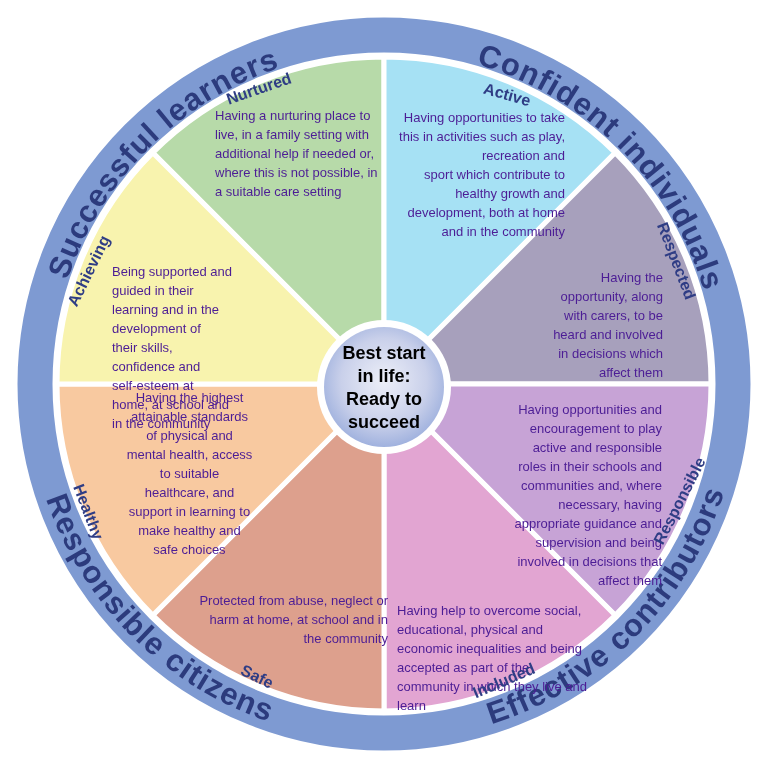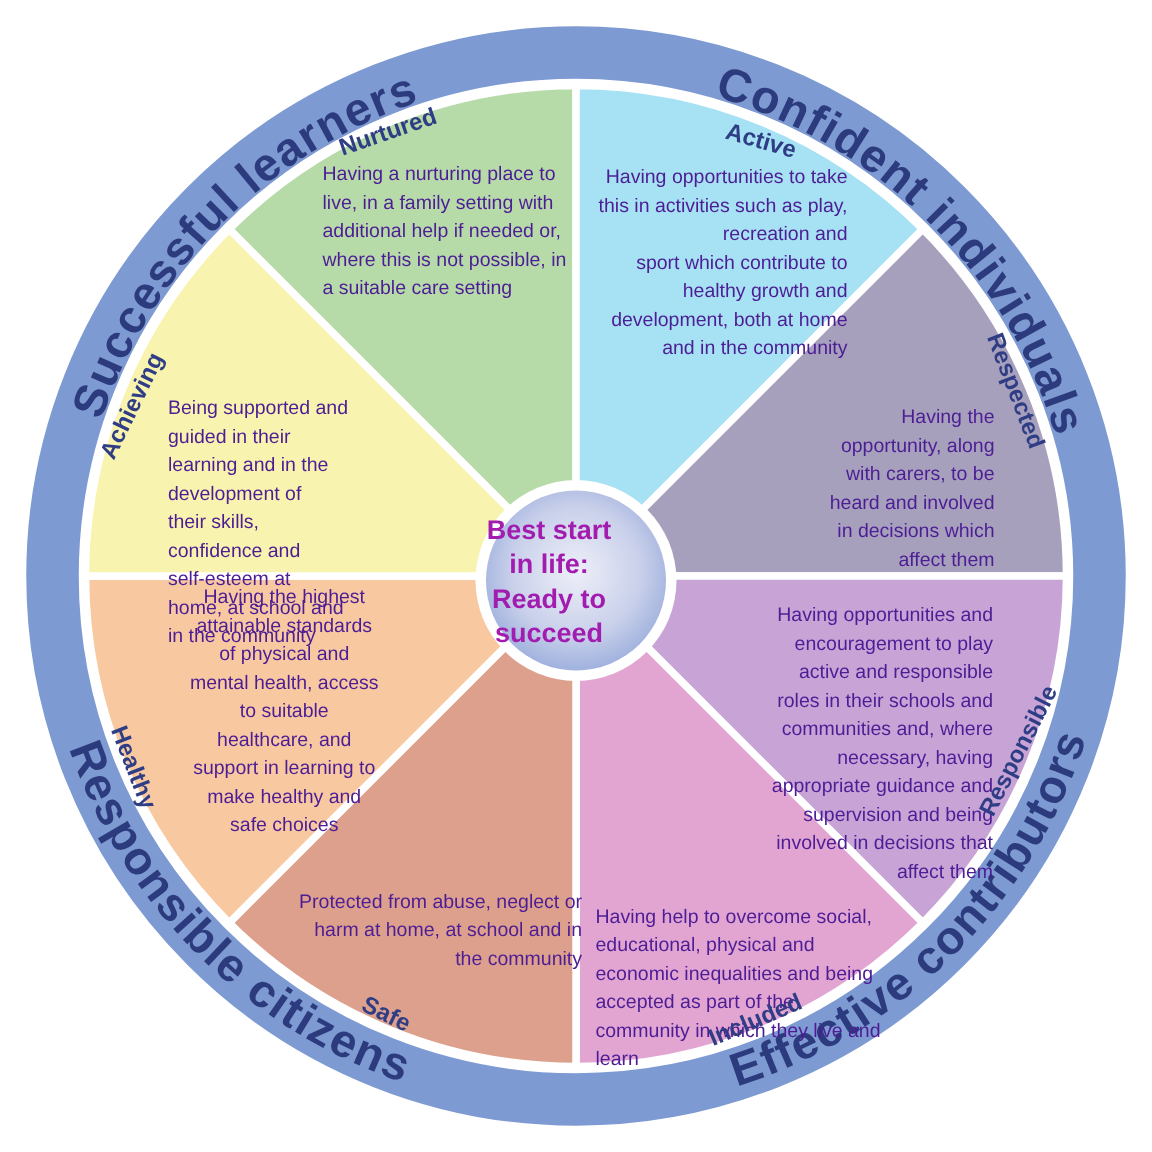--- a/index.html
+++ b/index.html
@@ -13,22 +13,22 @@
   }
   .desc{
     position:absolute;white-space:pre-line;color:#4c1d95;
     font-size:13px;line-height:19px;font-weight:normal;
   }
   .seg-label{
     position:absolute;color:#2f3d85;font-size:16px;font-weight:bold;
     transform-origin:center center;white-space:nowrap;
   }
   .center-text{
-    position:absolute;left:296px;top:342px;width:140px;text-align:center;
-    white-space:pre-line;color:#a21caf;font-size:18px;line-height:23px;font-weight:bold;
+    position:absolute;left:314px;top:342px;width:140px;text-align:center;
+    white-space:pre-line;color:#000000;font-size:18px;line-height:23px;font-weight:bold;
   }
   
   .d-nurtured   {left:215px;top:106px;width:170px;text-align:left;}
   .d-active     {left:385px;top:108px;width:180px;text-align:right;}
   .d-respected  {left:523px;top:268px;width:140px;text-align:right;}
   .d-responsible{left:477px;top:400px;width:185px;text-align:right;}
   .d-included   {left:397px;top:573px;width:220px;text-align:left;margin-top:28px;}
   .d-safe       {left:168px;top:591px;width:220px;text-align:right;}
   .d-healthy    {left:112px;top:388px;width:155px;text-align:center;}
   .d-achieving  {left:112px;top:246px;width:150px;text-align:left;margin-top:16px;}

